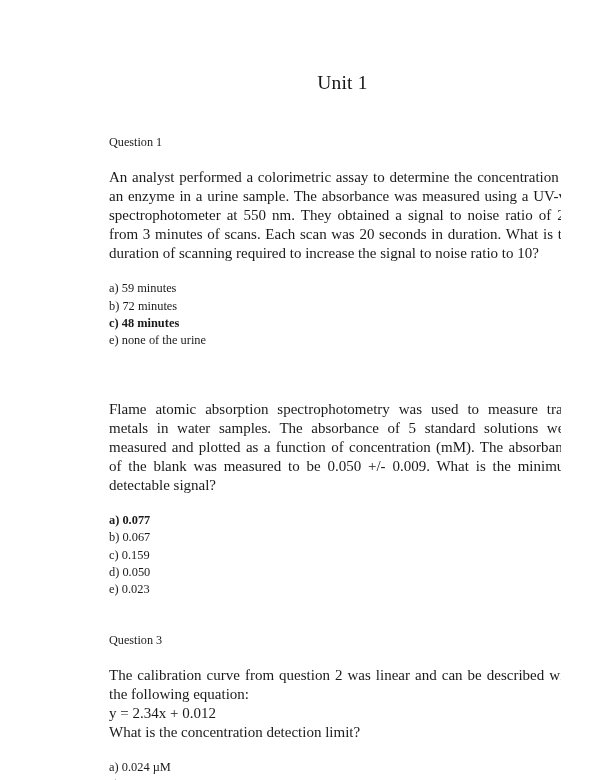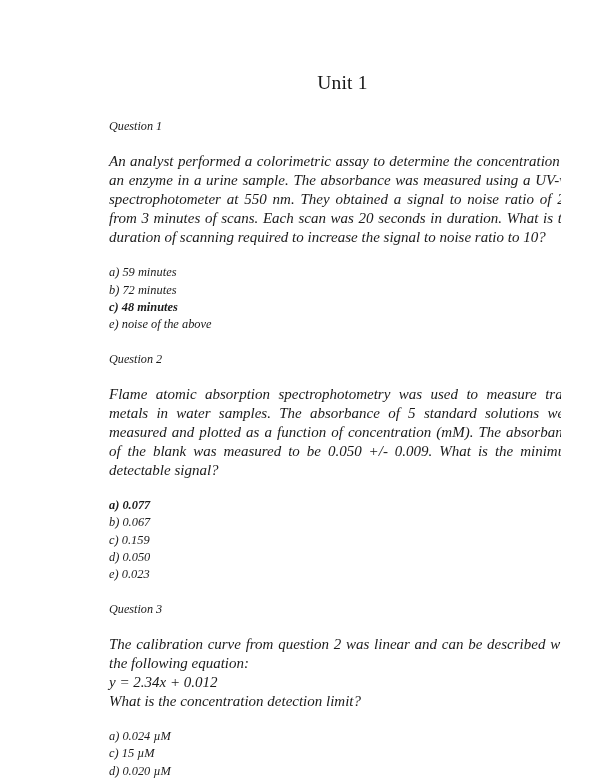--- a/index.html
+++ b/index.html
@@ -32,22 +32,21 @@
     text-align: center;
     font-size: 19.5px;
     font-weight: normal;
     letter-spacing: 0.2px;
     margin: 0;
     padding-top: 71px;
     line-height: 1.2;
     color: #161616;
   }
   .question-block {
-    margin-top: 0;
-    font-style: italic;
+    margin-top: 16px;
   }
   .q-label {
     font-size: 12.2px;
     line-height: 17px;
     margin: 0;
     color: #1a1a1a;
   }
   .q-body {
     font-size: 15px;
     line-height: 19px;
@@ -89,28 +88,27 @@
 
     <div class="question-block">
       <p class="q-label">Question 1</p>
       <div class="gap-sm"></div>
       <p class="q-body">An analyst performed a colorimetric assay to determine the concentration of an enzyme in a urine sample. The absorbance was measured using a UV-vis spectrophotometer at 550 nm. They obtained a signal to noise ratio of 2.5 from 3 minutes of scans. Each scan was 20 seconds in duration. What is the duration of scanning required to increase the signal to noise ratio to 10?</p>
       <div class="gap-sm"></div>
       <ul class="answers">
         <li>a) 59 minutes</li>
         <li>b) 72 minutes</li>
         <li class="correct">c) 48 minutes</li>
-        <li>e) noise of the above</li>
+        <li>e) none of the urine</li>
       </ul>
     </div>
 
     <div class="gap-q"></div>
 
     <div class="question-block">
-      <p class="q-label">Question 2</p>
       <div class="gap-sm"></div>
       <p class="q-body">Flame atomic absorption spectrophotometry was used to measure trace metals in water samples. The absorbance of 5 standard solutions were measured and plotted as a function of concentration (mM). The absorbance of the blank was measured to be 0.050 +/- 0.009. What is the minimum detectable signal?</p>
       <div class="gap-sm"></div>
       <ul class="answers">
         <li class="correct">a) 0.077</li>
         <li>b) 0.067</li>
         <li>c) 0.159</li>
         <li>d) 0.050</li>
         <li>e) 0.023</li>
       </ul>

